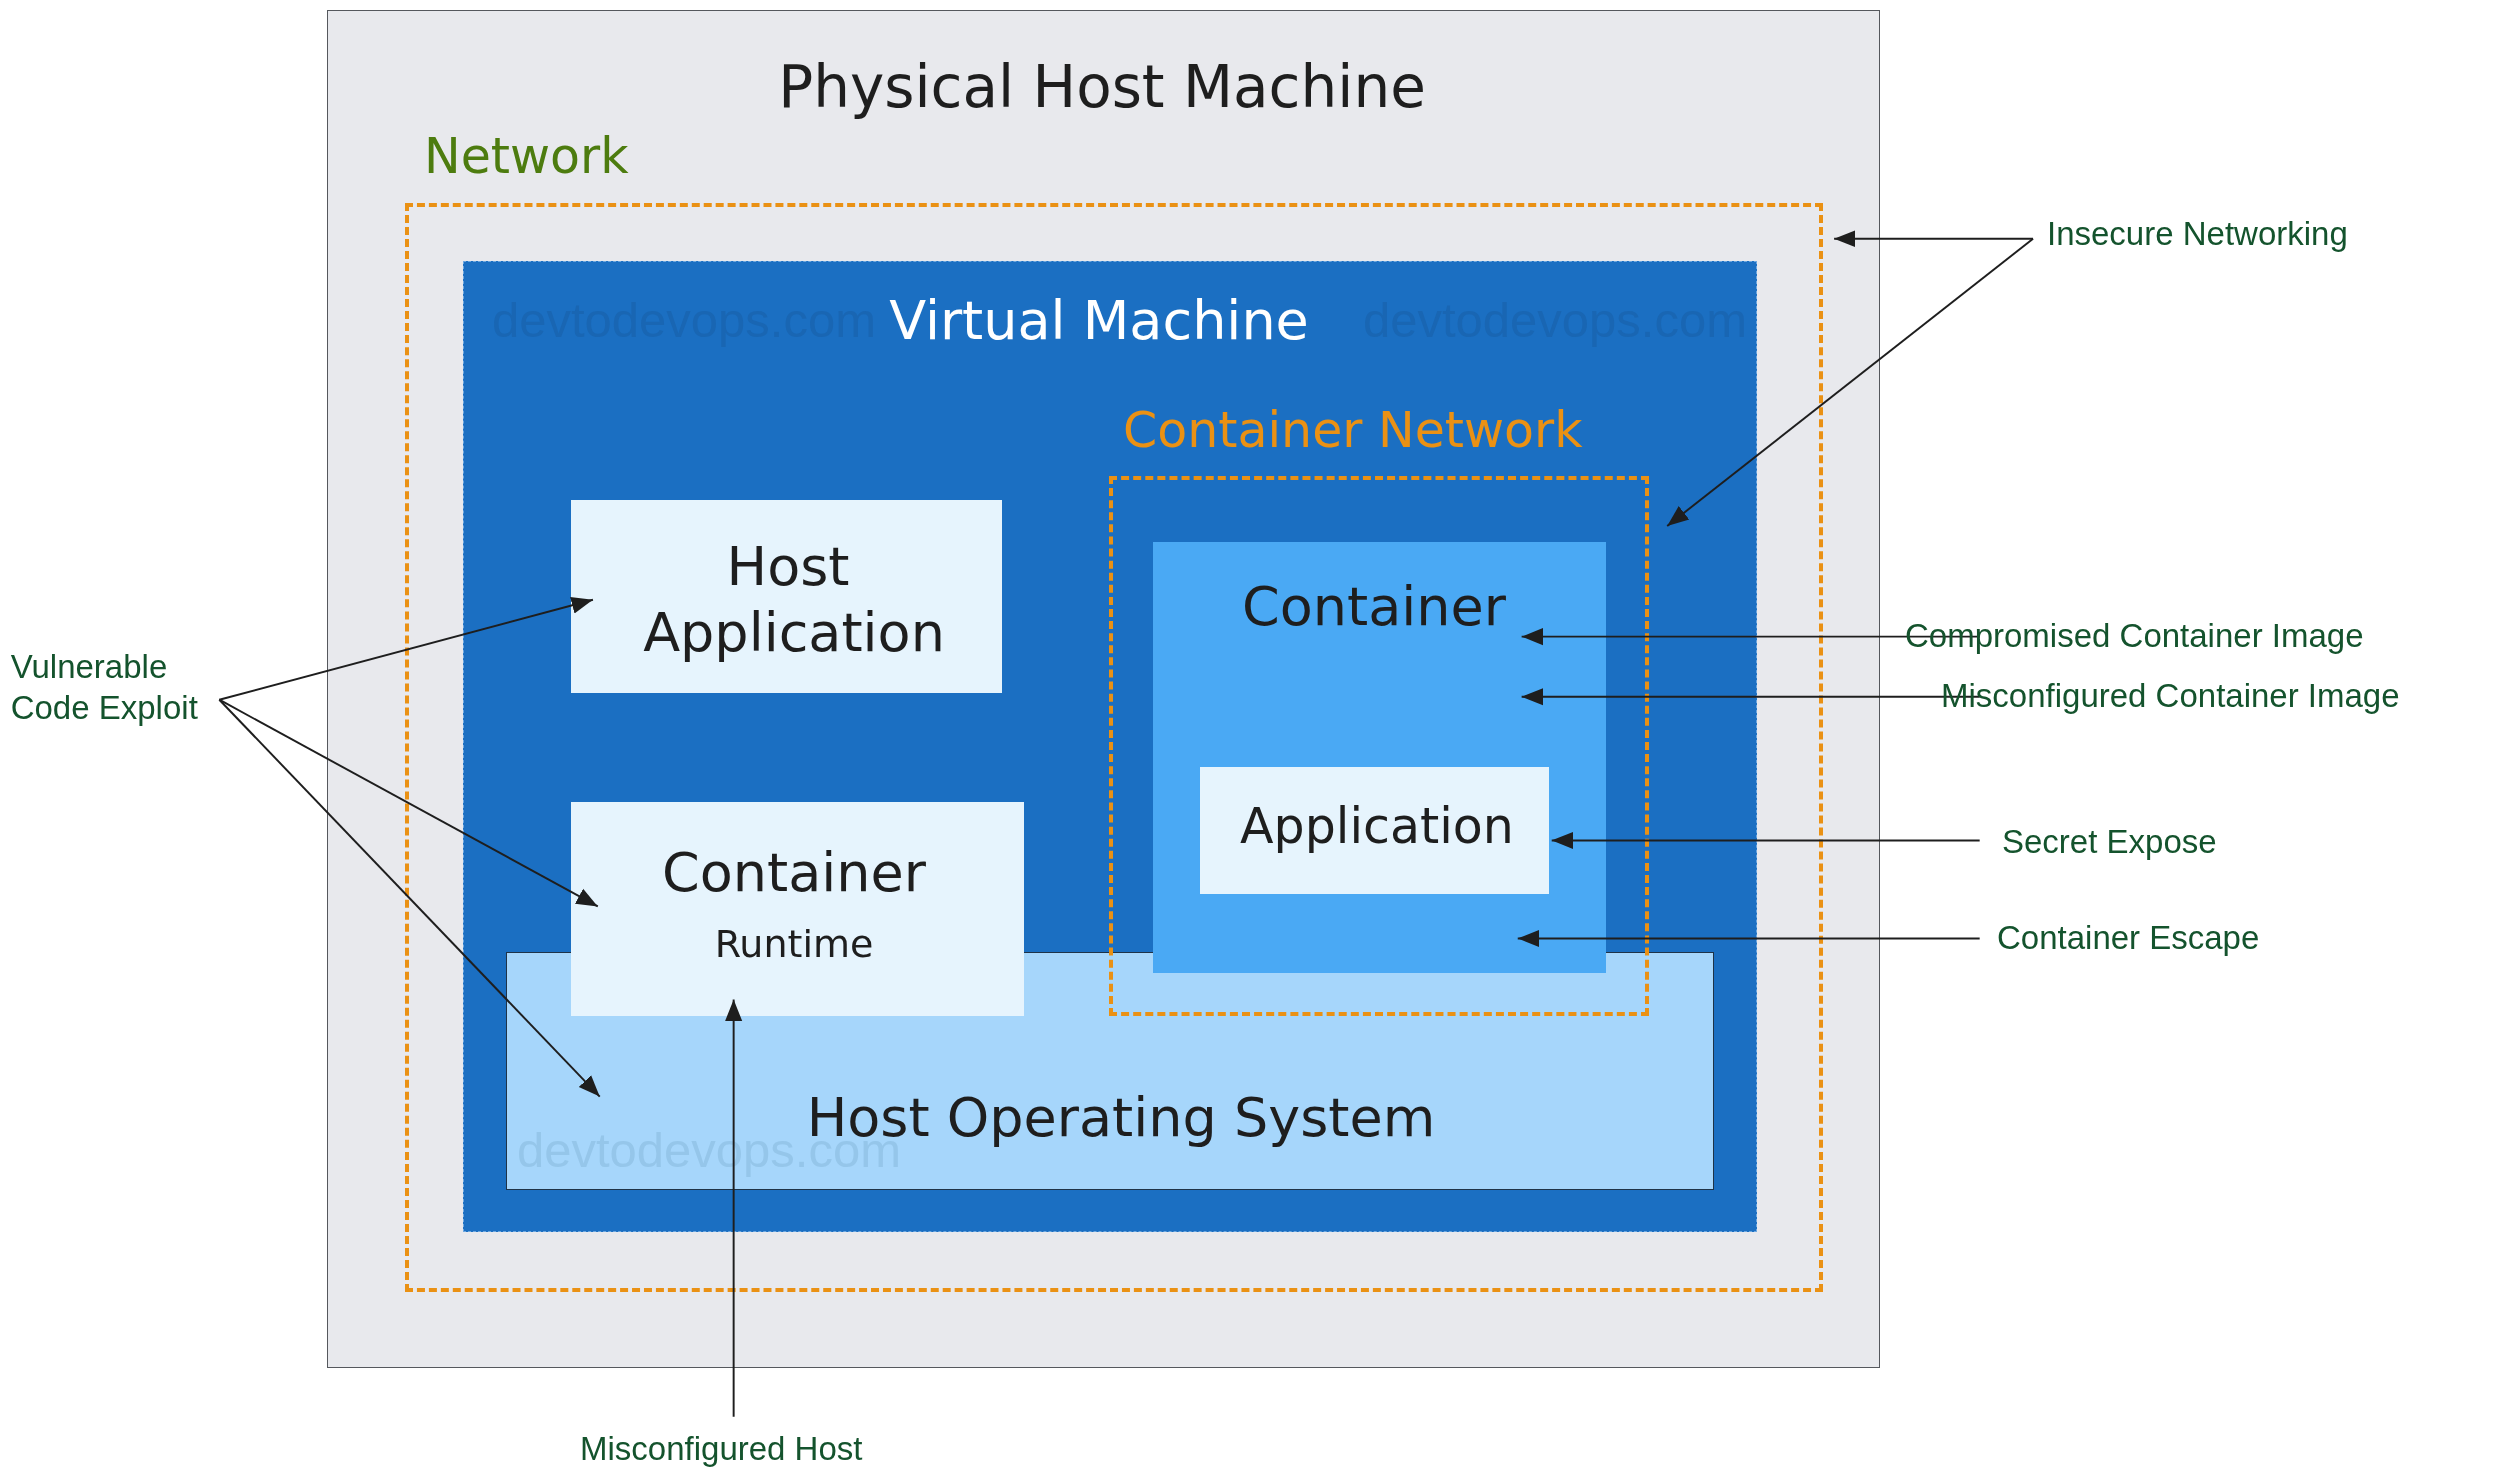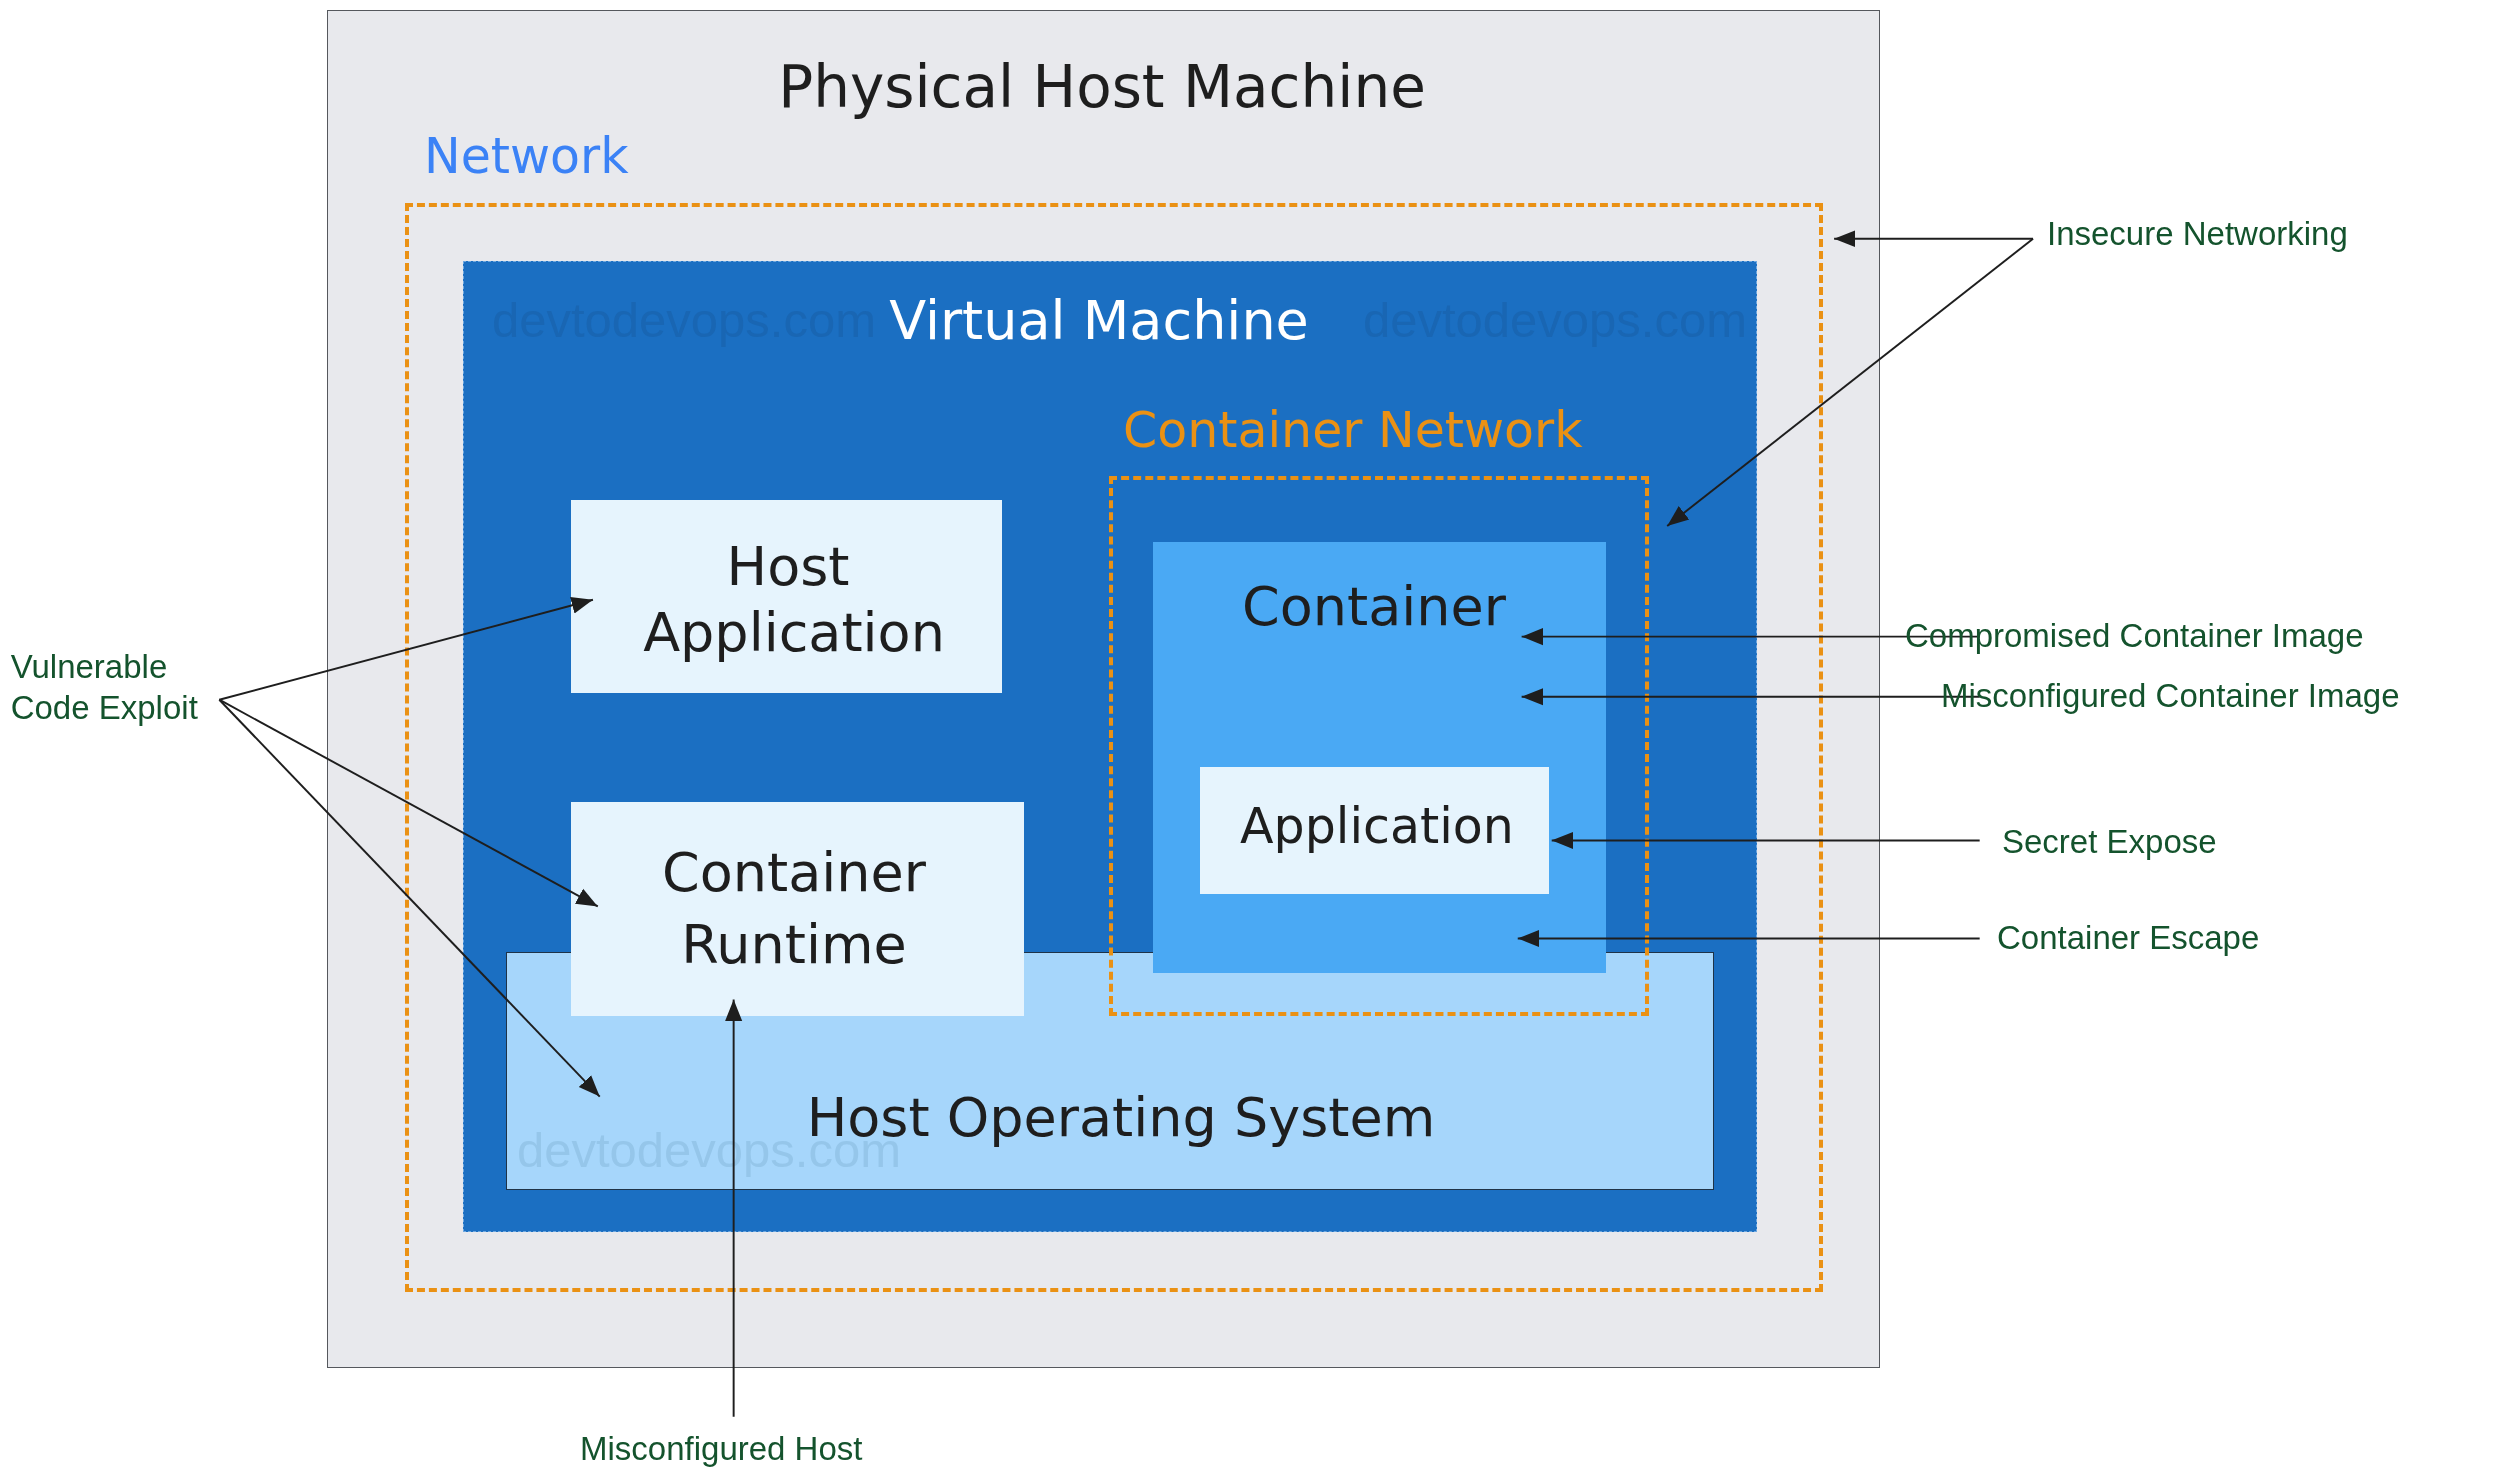--- a/index.html
+++ b/index.html
@@ -20,38 +20,38 @@
   .wm { position:absolute; white-space:nowrap; font-family:"Liberation Sans", sans-serif; font-size:49px; transform:translate(-50%,-50%); }
   svg#arrows { position:absolute; left:0; top:0; }
 </style>
 </head>
 <body>
 
 <div class="box" id="physical"></div>
 <div class="t" style="left:1102px;top:87px;font-size:58px;">Physical Host Machine</div>
 
 <div class="box" id="network"></div>
-<div class="abs" style="left:424px;top:128px;font-size:49px;color:#3b82f6;font-family:'DejaVu Sans',sans-serif;white-space:nowrap;">Network</div>
+<div class="abs" style="left:424px;top:128px;font-size:49px;color:#4d7c0f;font-family:'DejaVu Sans',sans-serif;white-space:nowrap;">Network</div>
 
 <div class="box" id="vm"></div>
 <div class="wm" style="left:684px;top:320px;color:#1966b3;">devtodevops.com</div>
 <div class="wm" style="left:1555px;top:320px;color:#1966b3;">devtodevops.com</div>
 <div class="t" style="left:1099px;top:321px;font-size:54px;color:#ffffff;">Virtual Machine</div>
 
 <div class="box" id="hostos"></div>
 <div class="wm" style="left:709px;top:1150px;color:#95c6ea;">devtodevops.com</div>
 <div class="t" style="left:1121px;top:1118px;font-size:54px;">Host Operating System</div>
 
 <div class="box" id="hostapp"></div>
 <div class="t" style="left:788px;top:560px;font-size:54px;margin-top:7px;">Host</div>
 <div class="t" style="left:794px;top:633px;font-size:54px;">Application</div>
 
 <div class="box" id="runtime"></div>
 <div class="t" style="left:794px;top:873px;font-size:54px;">Container</div>
-<div class="t" style="left:794px;top:945px;font-size:54px;">Runtime</div>
+<div class="t" style="left:794px;top:945px;font-size:38px;">Runtime</div>
 
 <div class="box" id="cnet"></div>
 <div class="abs" style="left:1123px;top:402px;font-size:49px;color:#ea9114;font-family:'DejaVu Sans',sans-serif;white-space:nowrap;">Container Network</div>
 
 <div class="box" id="container"></div>
 <div class="t" style="left:1374px;top:607px;font-size:54px;">Container</div>
 
 <div class="box" id="app"></div>
 <div class="t" style="left:1377px;top:827px;font-size:49px;">Application</div>
 

